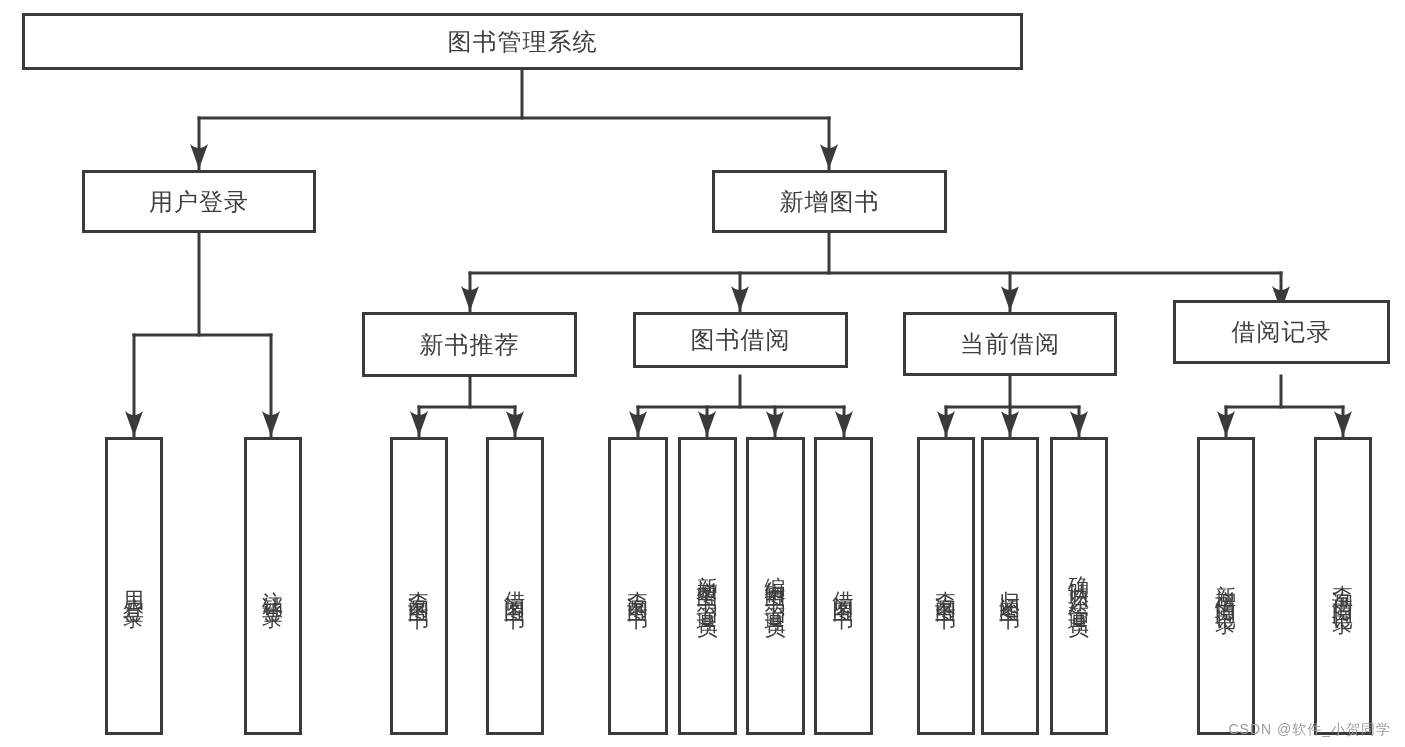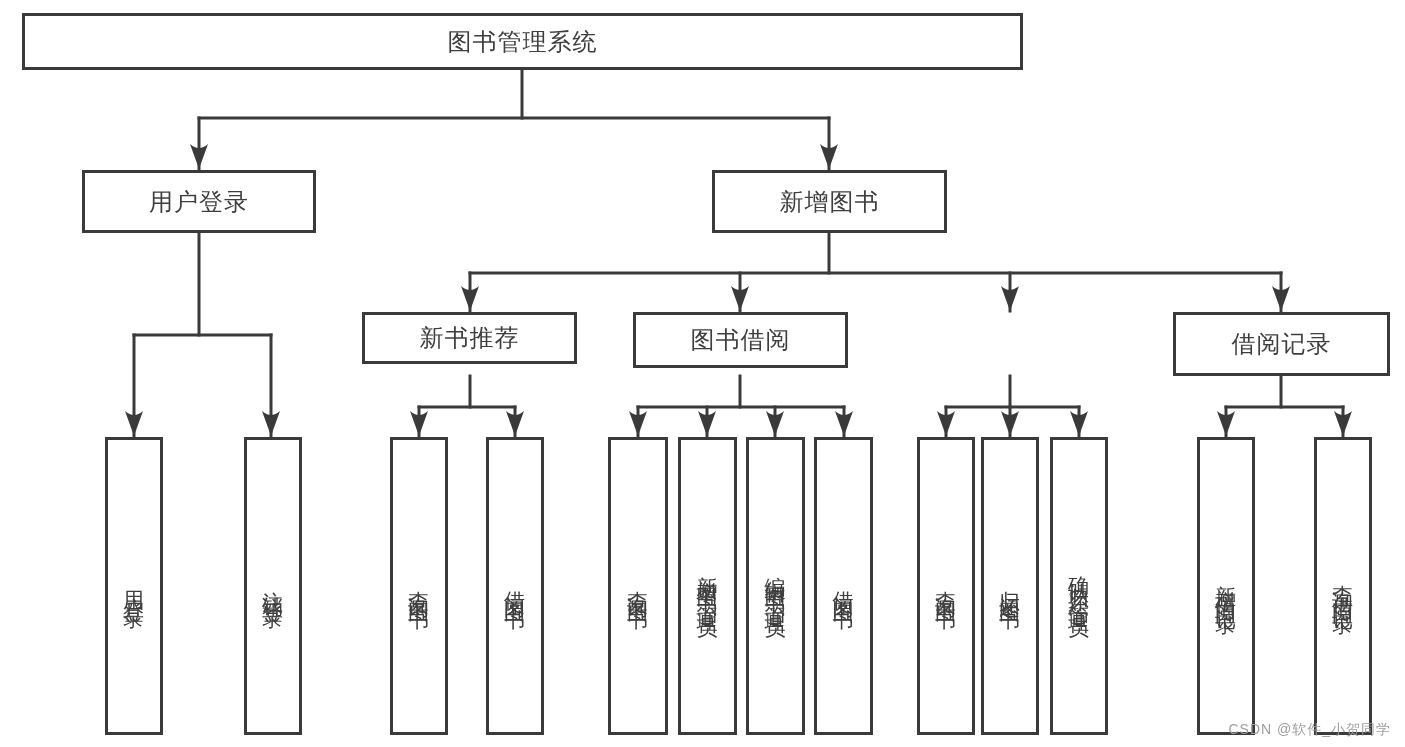--- a/index.html
+++ b/index.html
@@ -128,27 +128,30 @@
     <span class="lbl">图书管理系统</span>
   </div>
 
   <div class="node h" style="left:82px; top:170px; width:234px; height:63px">
     <span class="lbl">用户登录</span>
   </div>
   <div class="node h" style="left:712px; top:170px; width:235px; height:63px">
     <span class="lbl">新增图书</span>
   </div>
 
-  <div class="node h" style="left:362px; top:312px; width:215px; height:52px">
+  <div class="node h" style="left:362px; top:312px; width:215px; height:65px">
     <span class="lbl">新书推荐</span>
   </div>
   <div class="node h" style="left:633px; top:312px; width:215px; height:56px">
     <span class="lbl">图书借阅</span>
   </div>
-  <div class="node h" style="left:1173px; top:312px; width:217px; height:64px">
+  <div class="node h" style="left:903px; top:312px; width:214px; height:64px">
+    <span class="lbl">当前借阅</span>
+  </div>
+  <div class="node h" style="left:1173px; top:300px; width:217px; height:64px">
     <span class="lbl">借阅记录</span>
   </div>
 
   <div class="node v" style="left:105px; top:437px; width:58px; height:298px">
     <span class="lbl">用户登录</span>
   </div>
   <div class="node v" style="left:244px; top:437px; width:58px; height:298px">
     <span class="lbl">注销登录</span>
   </div>
 

